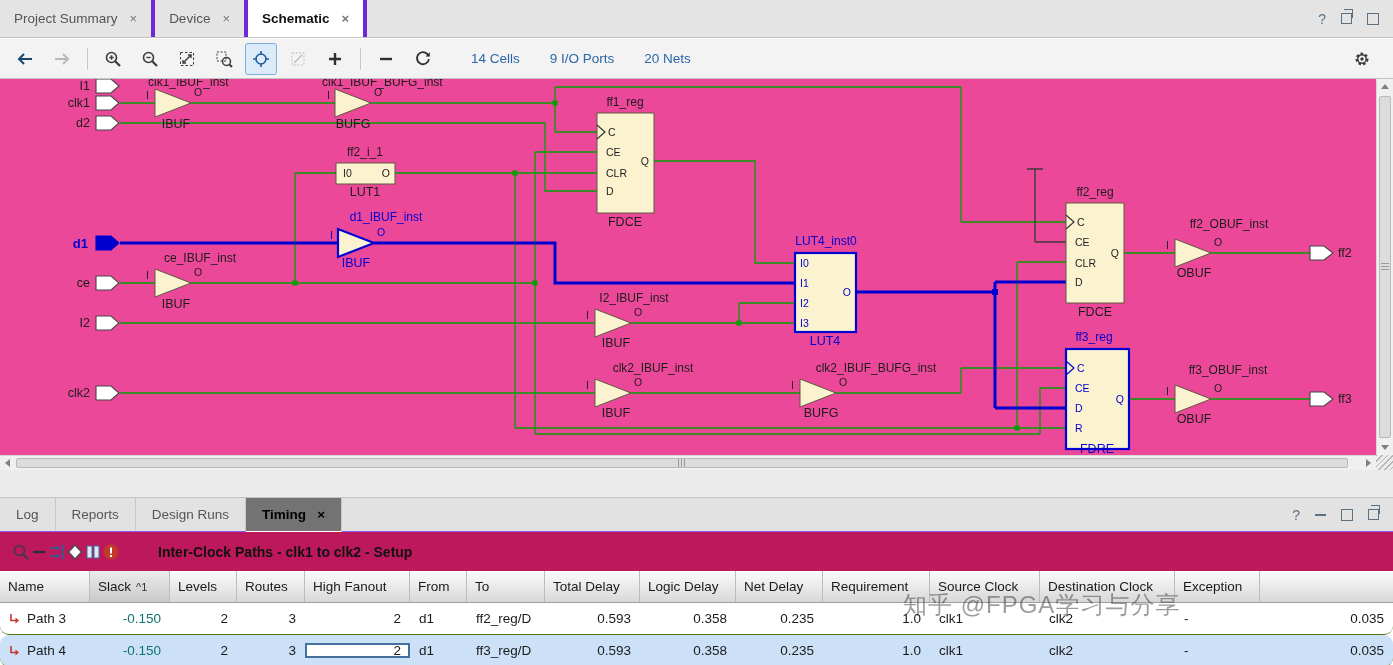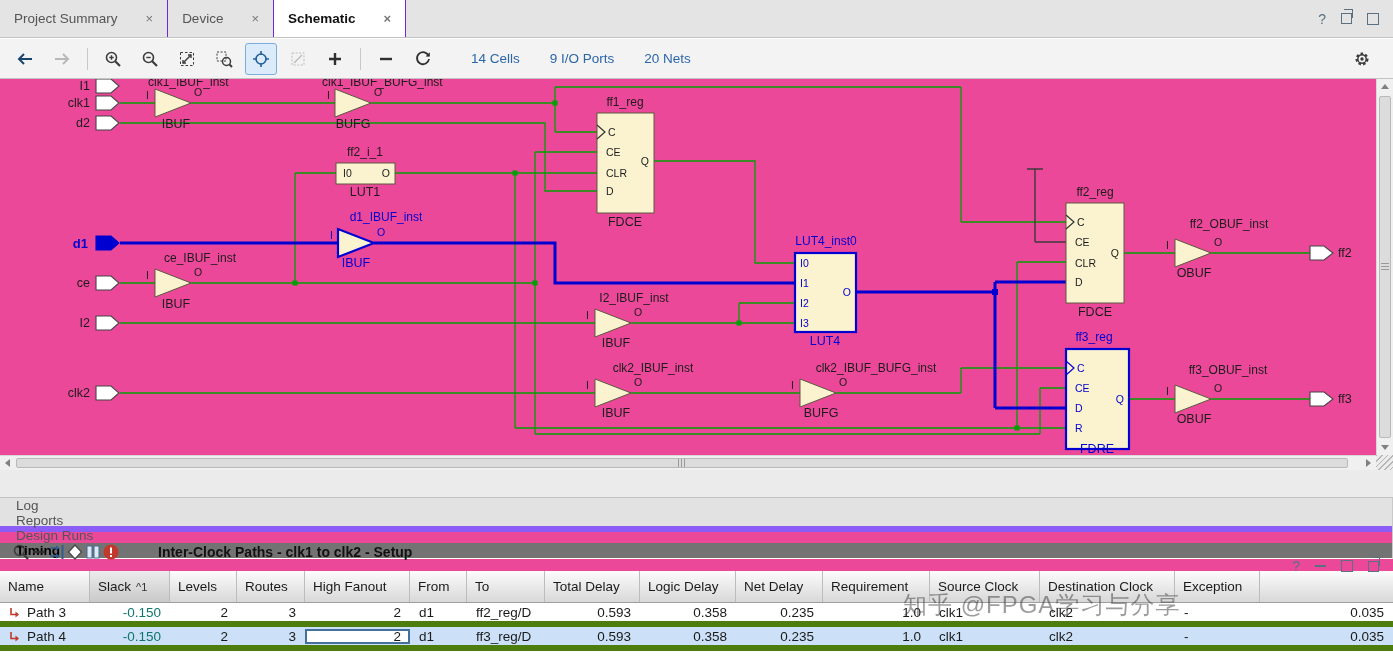--- a/index.html
+++ b/index.html
@@ -3,21 +3,21 @@
 <meta charset="utf-8">
 <style>
   html,body{margin:0;padding:0}
   body{width:1393px;height:665px;overflow:hidden;position:relative;background:#fff;
        font-family:"Liberation Sans",sans-serif;color:#1a1a1a;font-size:13.5px;}
   .app{position:absolute;inset:0;}
 
   
   .tabbar{position:absolute;left:0;top:0;width:100%;height:38px;background:#e4e4e4;
           border-bottom:1px solid #c3c3c3;display:flex;align-items:stretch;box-sizing:border-box;}
-  .tab{display:flex;align-items:center;gap:28px;padding:8px 14px;border-right:1px solid #6d28d9;
+  .tab{display:flex;align-items:center;gap:12px;padding:8px 14px;border-right:4px solid #6d28d9;
        color:#555;white-space:nowrap;}
   .tab .close{color:#777;font-size:13px;}
   .tab.active{background:#fff;color:#111;font-weight:bold;}
   .winicons{margin-left:auto;display:flex;align-items:center;gap:15px;padding-right:14px;color:#5a7184;}
   .help{font-size:14px;color:#5a7184;}
   .icon-min{width:11px;height:2px;background:#5a7184;}
   .icon-max{width:10px;height:10px;border:1.5px solid #5a7184;}
   .icon-float{width:9px;height:9px;border:1.5px solid #5a7184;position:relative;}
   .icon-float::before{content:"";position:absolute;left:2px;top:-5px;width:8px;height:8px;
        border-top:1.5px solid #5a7184;border-right:1.5px solid #5a7184;}
@@ -72,33 +72,33 @@
   .gripv{width:8px;height:8px;background:repeating-linear-gradient(#999 0 1px,transparent 1px 3px);}
   .griph{width:8px;height:8px;background:repeating-linear-gradient(90deg,#999 0 1px,transparent 1px 3px);}
   .corner{position:absolute;right:0;bottom:0;width:17px;height:15px;background:#ececec;
           background-image:repeating-linear-gradient(135deg,#b5b5b5 0 1px,transparent 1px 4px);}
 
   .strip{position:absolute;top:470px;left:0;width:100%;height:27px;background:#ebebeb;}
 
   
   .bpanel{position:absolute;top:497px;left:0;width:100%;height:168px;background:#fff;
           border-top:1px solid #c3c3c3;box-sizing:border-box;}
-  .btabs{height:34px;background:#e2e2e2;display:flex;align-items:stretch;border-bottom:6px solid #8b5cf6;box-sizing:border-box;flex-direction:column;}
+  .btabs{height:34px;background:#e2e2e2;display:flex;align-items:stretch;border-bottom:1px solid #8b5cf6;box-sizing:border-box;}
   .btab{display:flex;align-items:center;gap:11px;padding:0 16px;color:#555;border-right:1px solid #c9c9c9;white-space:nowrap;}
   .btab.active{background:#737373;font-weight:bold;color:#000;margin-bottom:-1px;border-bottom:1px solid #fff;}
-  .ptool{height:39px;display:flex;align-items:center;padding:0 12px;background:#ec4899;}
+  .ptool{height:39px;display:flex;align-items:center;padding:0 12px;background:#be185d;}
   .ptitle{font-weight:bold;font-size:14px;color:#111;margin-left:38px;white-space:nowrap;}
 
   .grid{display:grid;grid-template-columns:90px 80px 67px 68px 105px 57px 78px 95px 96px 87px 107px 110px 135px 85px 133px;}
   .thead{height:32px;background:linear-gradient(#fcfcfc,#d8d8d8);border-bottom:1px solid #9e9e9e;box-sizing:border-box;}
   .hc{display:flex;align-items:center;padding:0 8px;color:#1a1a1a;border-right:1px solid #bcbcbc;
       white-space:nowrap;overflow:hidden;box-sizing:border-box;}
   .hc.sorted{background:linear-gradient(#ececec,#c9c9c9);}
   .sortmark{margin-left:5px;font-size:11px;color:#333;}
-  .trow{height:24px;align-items:center;border-bottom:6px solid #4d7c0f;box-sizing:border-box;}
+  .trow{height:32px;align-items:center;border-bottom:1px solid #4d7c0f;box-sizing:border-box;border-radius:9px;}
   .trow.selected{background:#cce1f7;}
   .cell{padding:0 9px;white-space:nowrap;overflow:hidden;}
   .num{text-align:right;}
   .red{color:#0f766e;}
   .namecell{display:flex;align-items:center;gap:6px;padding-left:8px;}
   .focus{background:#fff;outline:2px solid #44709d;outline-offset:-2px;}
 
   .watermark{position:absolute;left:903px;top:589px;font-size:24px;color:#3c3c3c;opacity:.5;
              z-index:30;white-space:nowrap;pointer-events:none;letter-spacing:1px;}
 </style>

